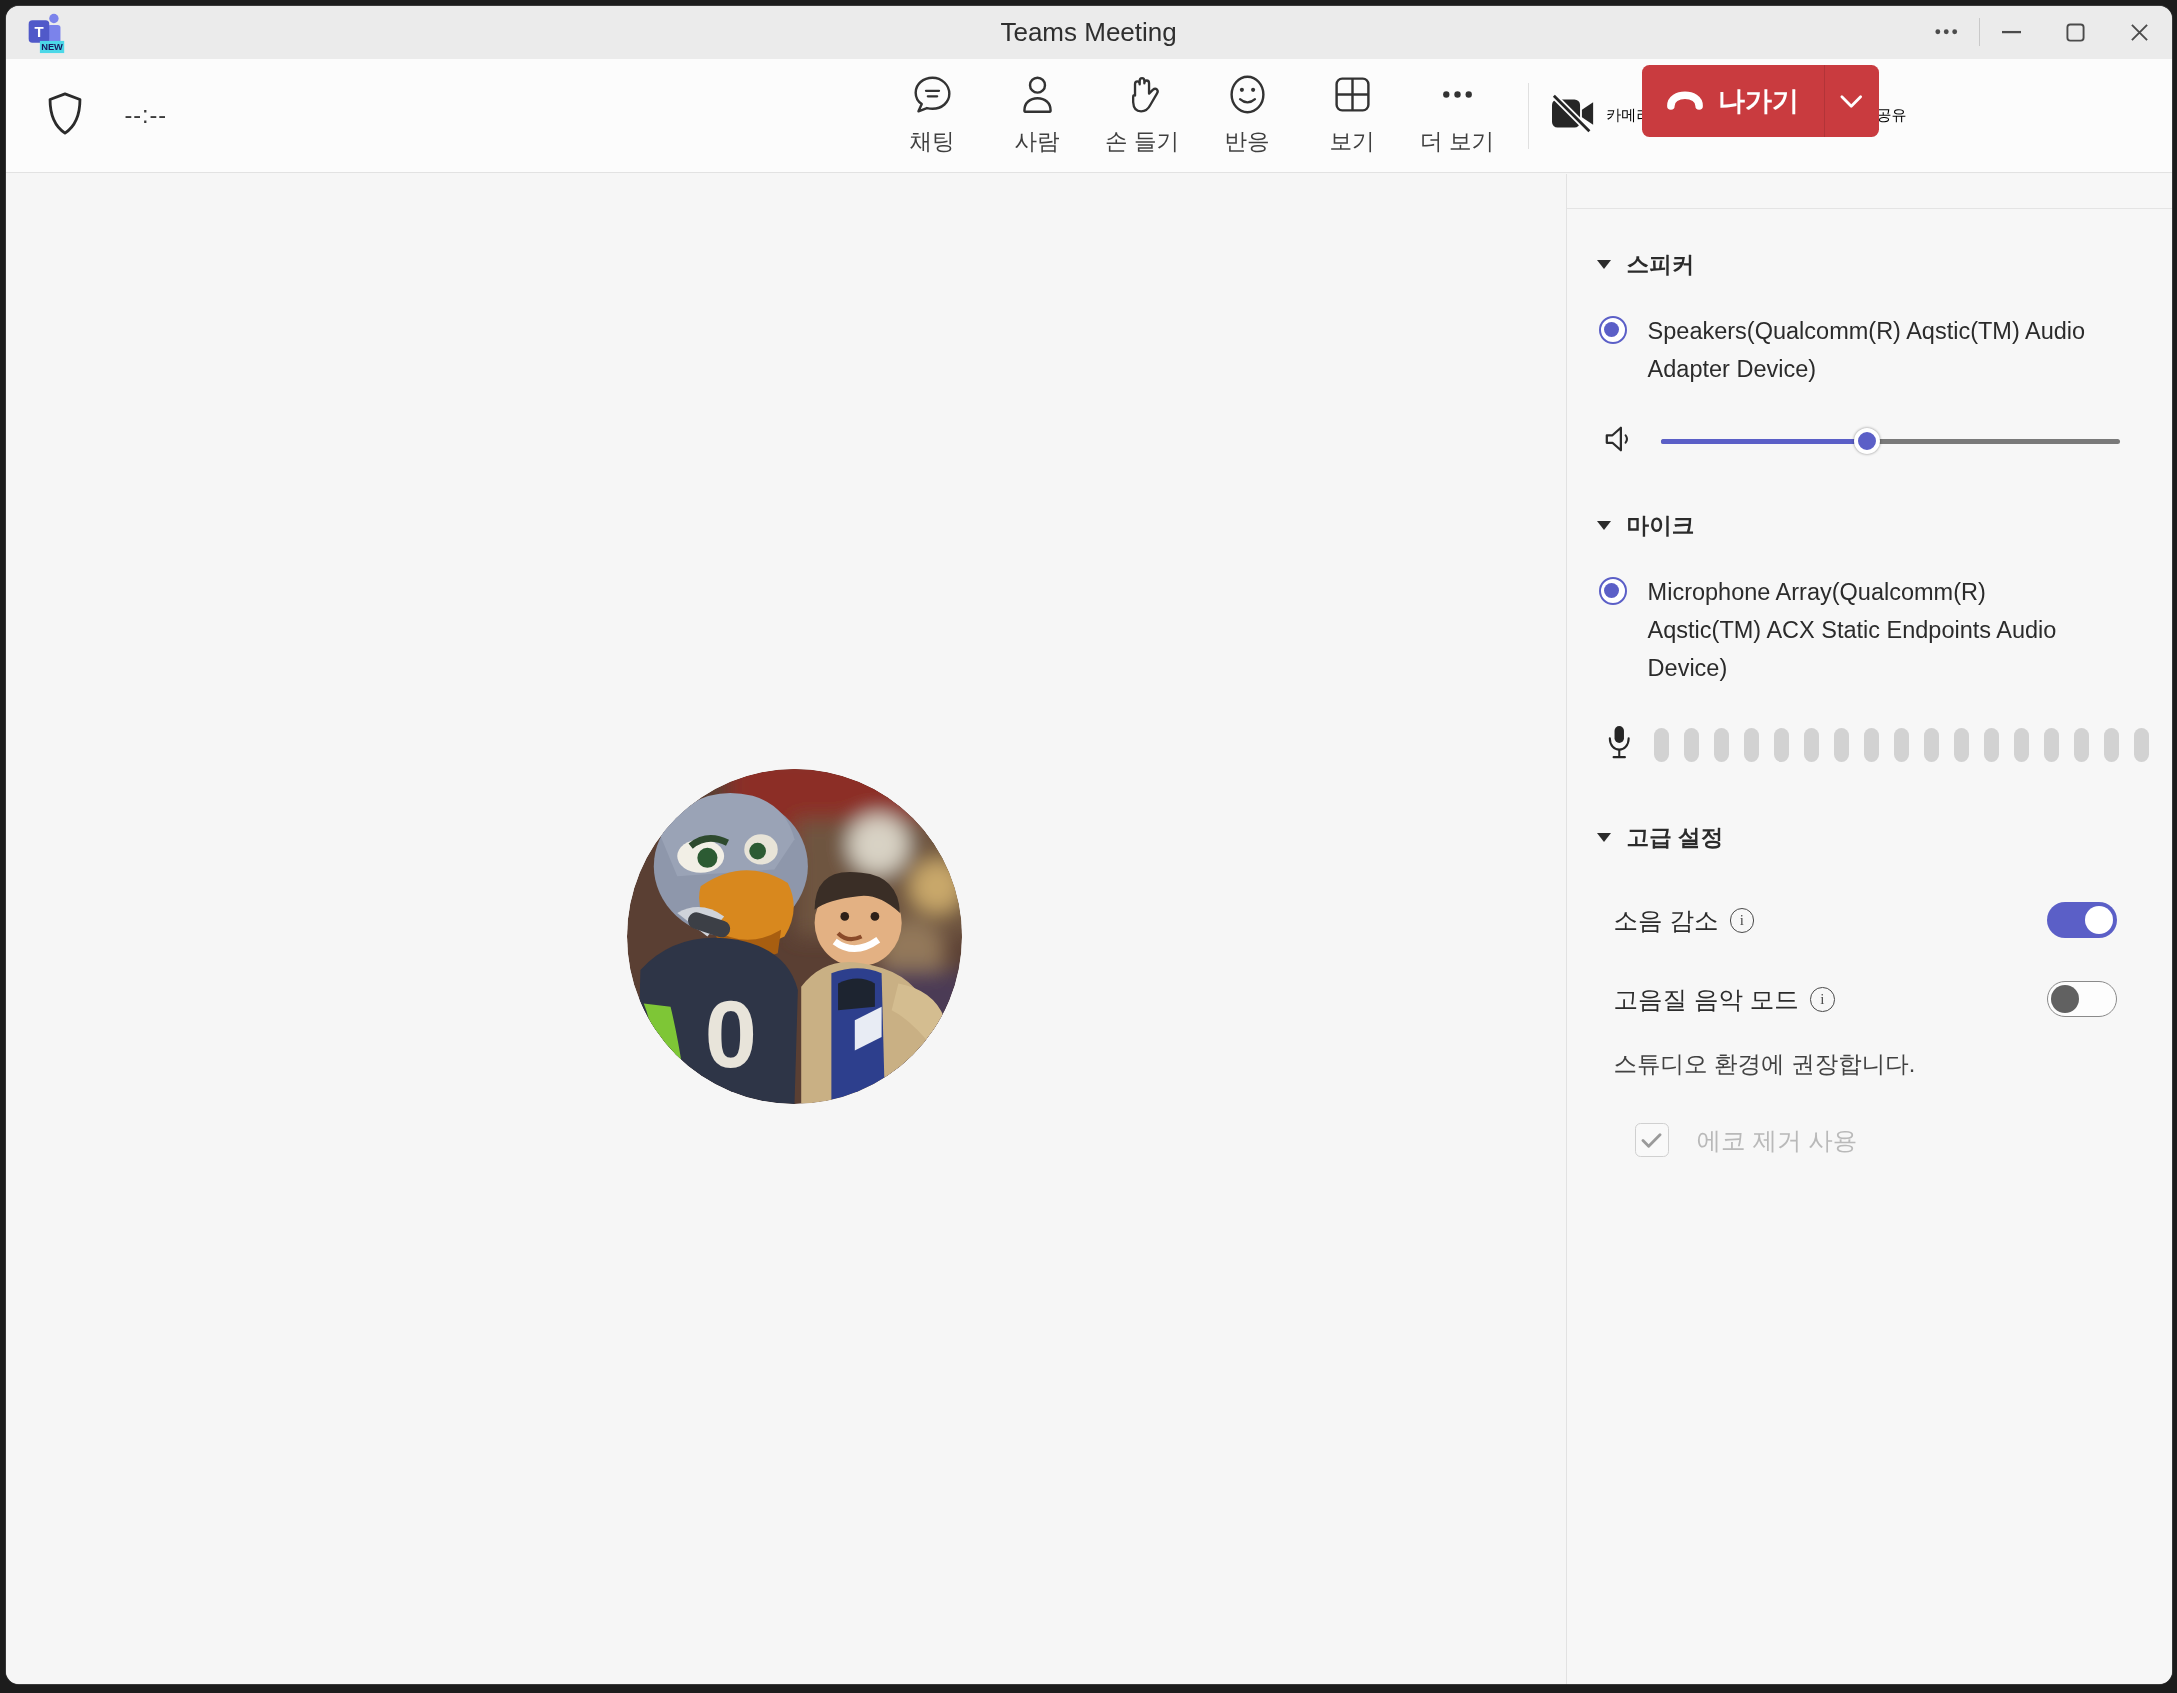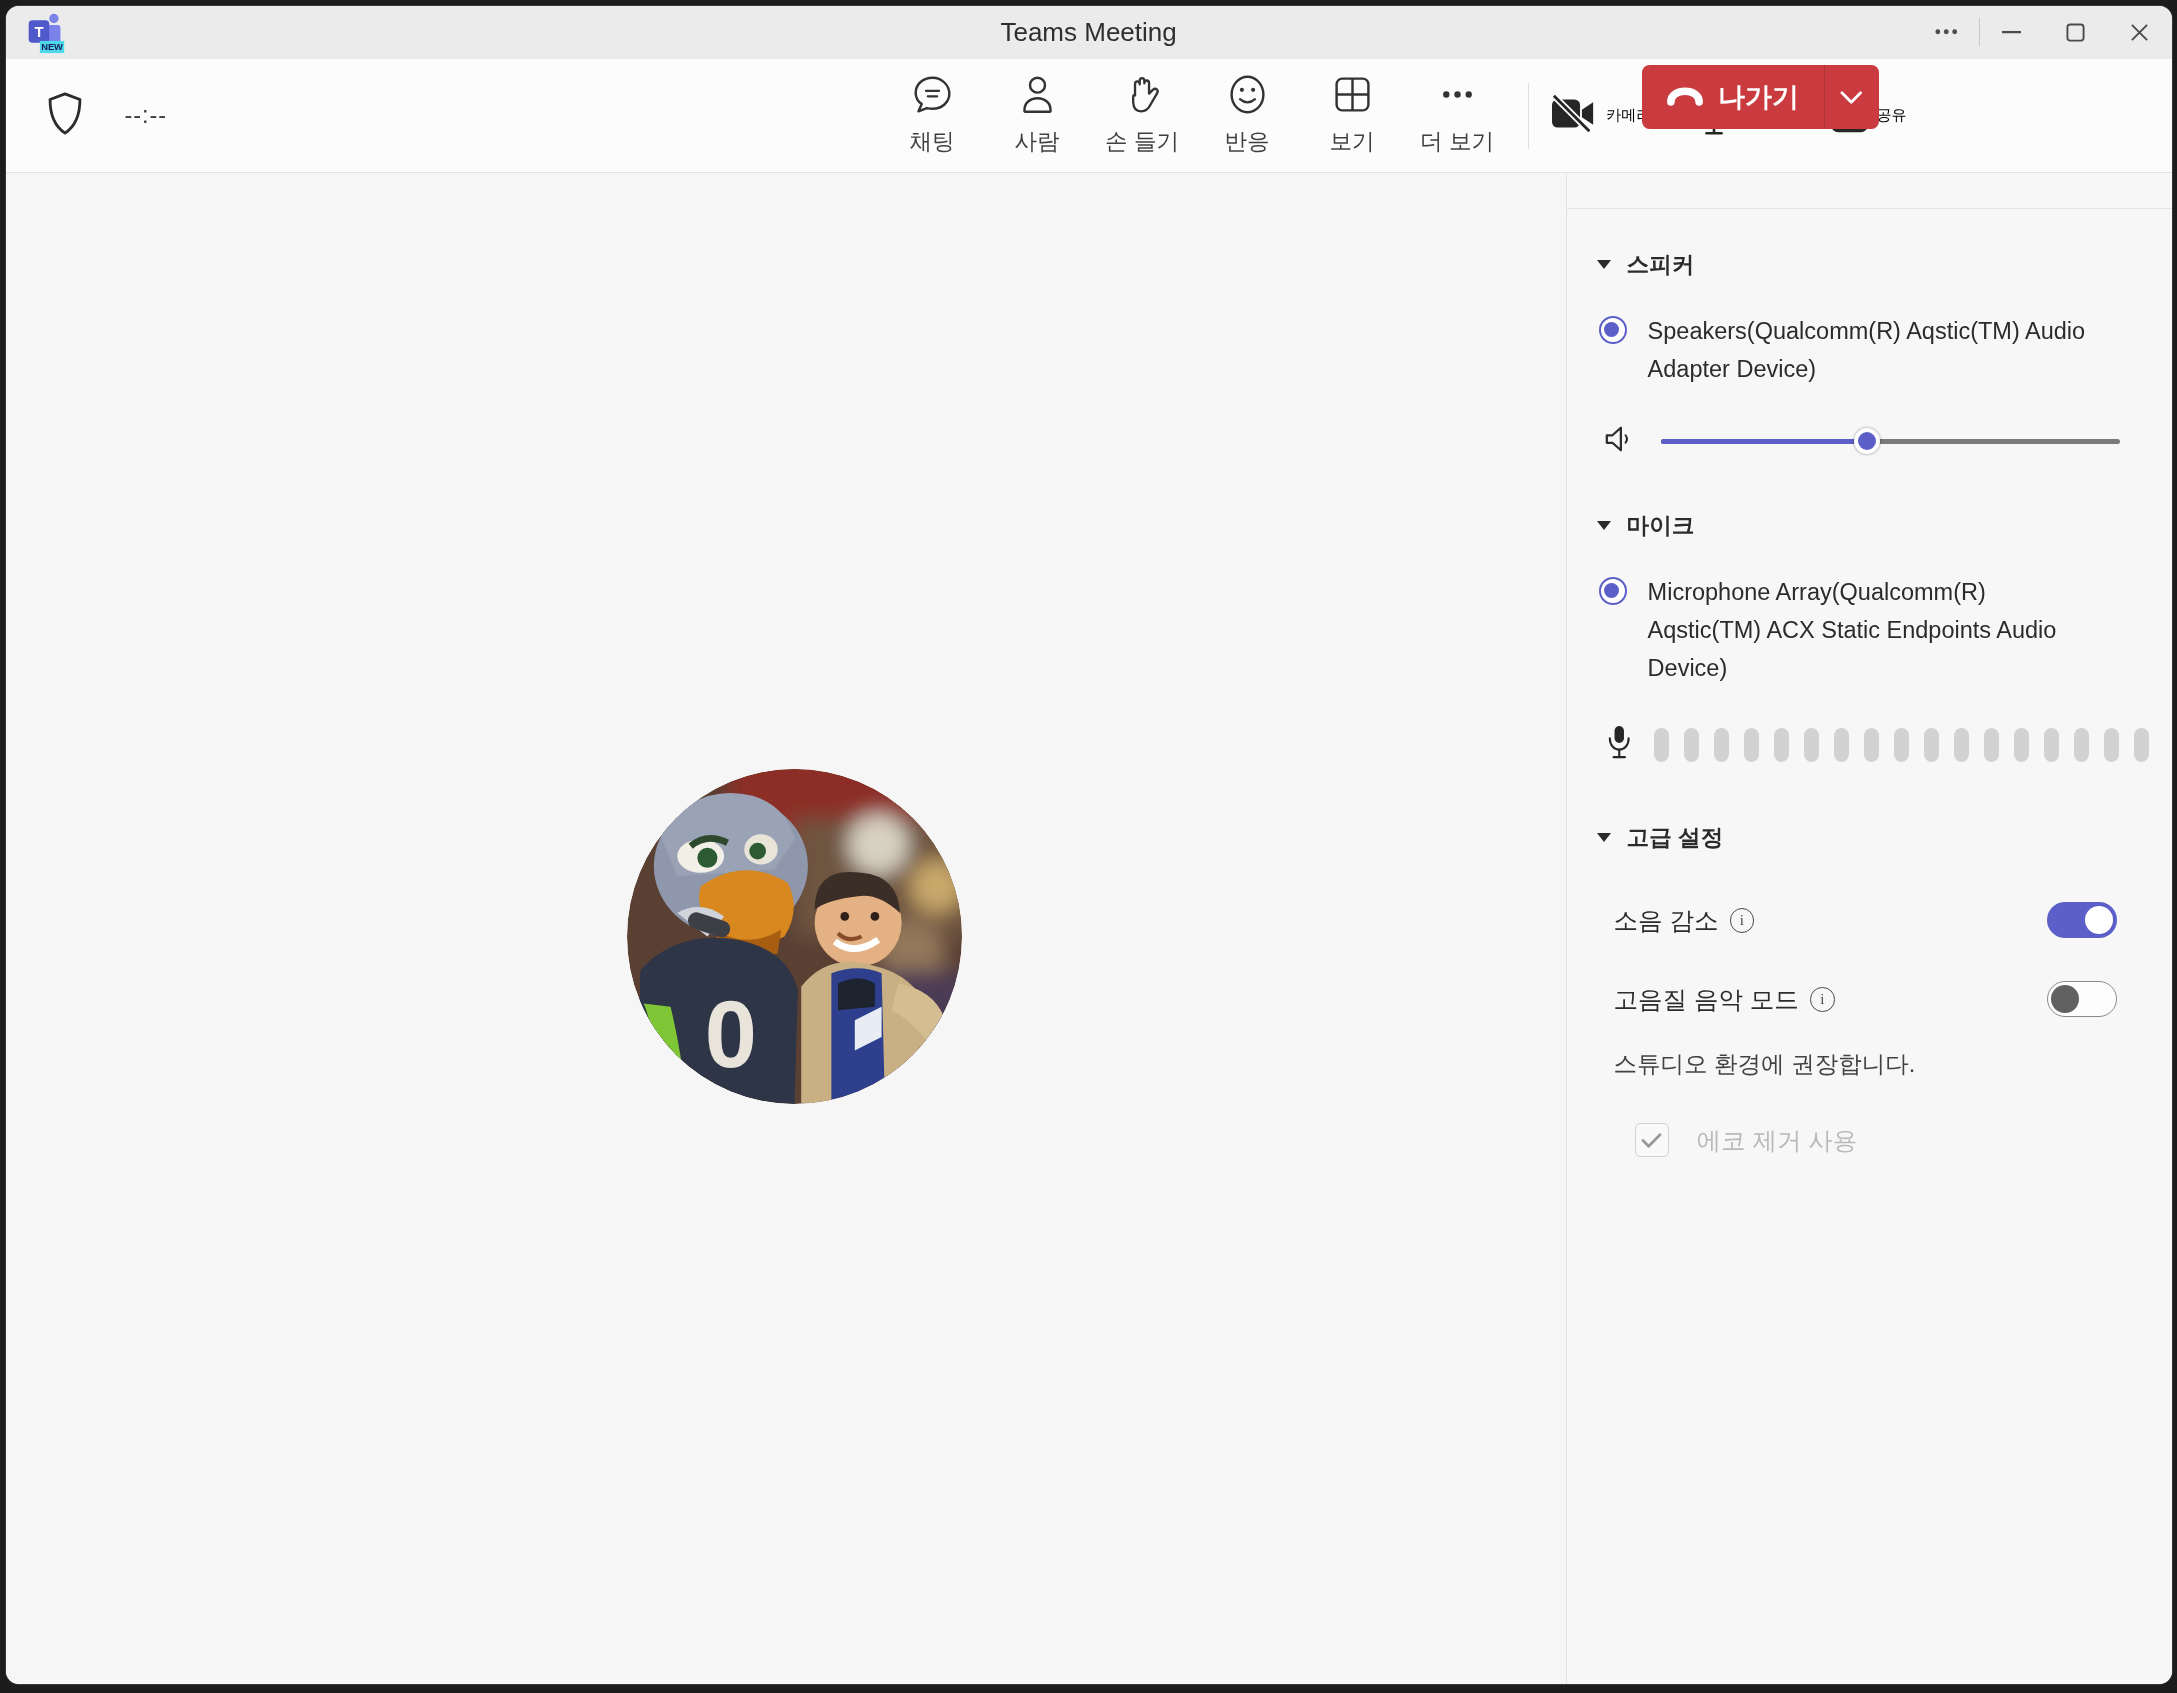--- a/index.html
+++ b/index.html
@@ -21,21 +21,21 @@
   .tb-left { display:flex; align-items:center; gap:41px; padding-left:40px; width:339px; }
   .timer { font-size:23.5px; color:#3b3b3b; letter-spacing:0.9px; }
   .tb-center { position:absolute; left:874px; display:flex; }
   .tb-btn { width:105px; display:flex; flex-direction:column; align-items:center; gap:7.5px; cursor:pointer; }
   .tb-btn .lbl { font-size:22.6px; color:#3f3f3f; white-space:nowrap; }
   .tb-sep { position:absolute; left:1522px; top:24.5px; width:0.9px; height:66px; background:#e0e0e0; }
   .tb-right { position:absolute; left:1540px; display:flex; align-items:center; }
   .dev-btn { display:flex; flex-direction:row; align-items:center; gap:5.6px; cursor:pointer; }
   .dev-wrap { display:flex; align-items:flex-start; margin-right:24.5px; }
   .chev { margin-top:19px; cursor:pointer; }
-  .leave-group { position:absolute; right:28px; top:-26px; height:64px; display:flex; border-radius:7.5px;
+  .leave-group { position:absolute; right:28px; top:-26px; height:72px; display:flex; border-radius:7.5px;
                  overflow:hidden; background:#c93b3f; cursor:pointer; }
   .leave-main { display:flex; align-items:center; gap:13px; padding:0 24.5px 0 22.6px; }
   .leave-label { color:#fff; font-size:27px; font-weight:bold; }
   .leave-chevron { width:55px; display:flex; align-items:center; justify-content:center; border-left:0.9px solid #b23438; }
 
   
   .stage { position:absolute; top:168px; left:0; width:1559px; bottom:0; background:#f6f6f6; }
   .avatar { position:absolute; left:621px; top:595px; width:335px; height:335px; border-radius:50%; overflow:hidden; }
   .invite { position:absolute; top:1048px; left:0; width:1559px; text-align:center;
             font-size:44px; font-weight:bold; color:#242424; letter-spacing:-0.9px; }

